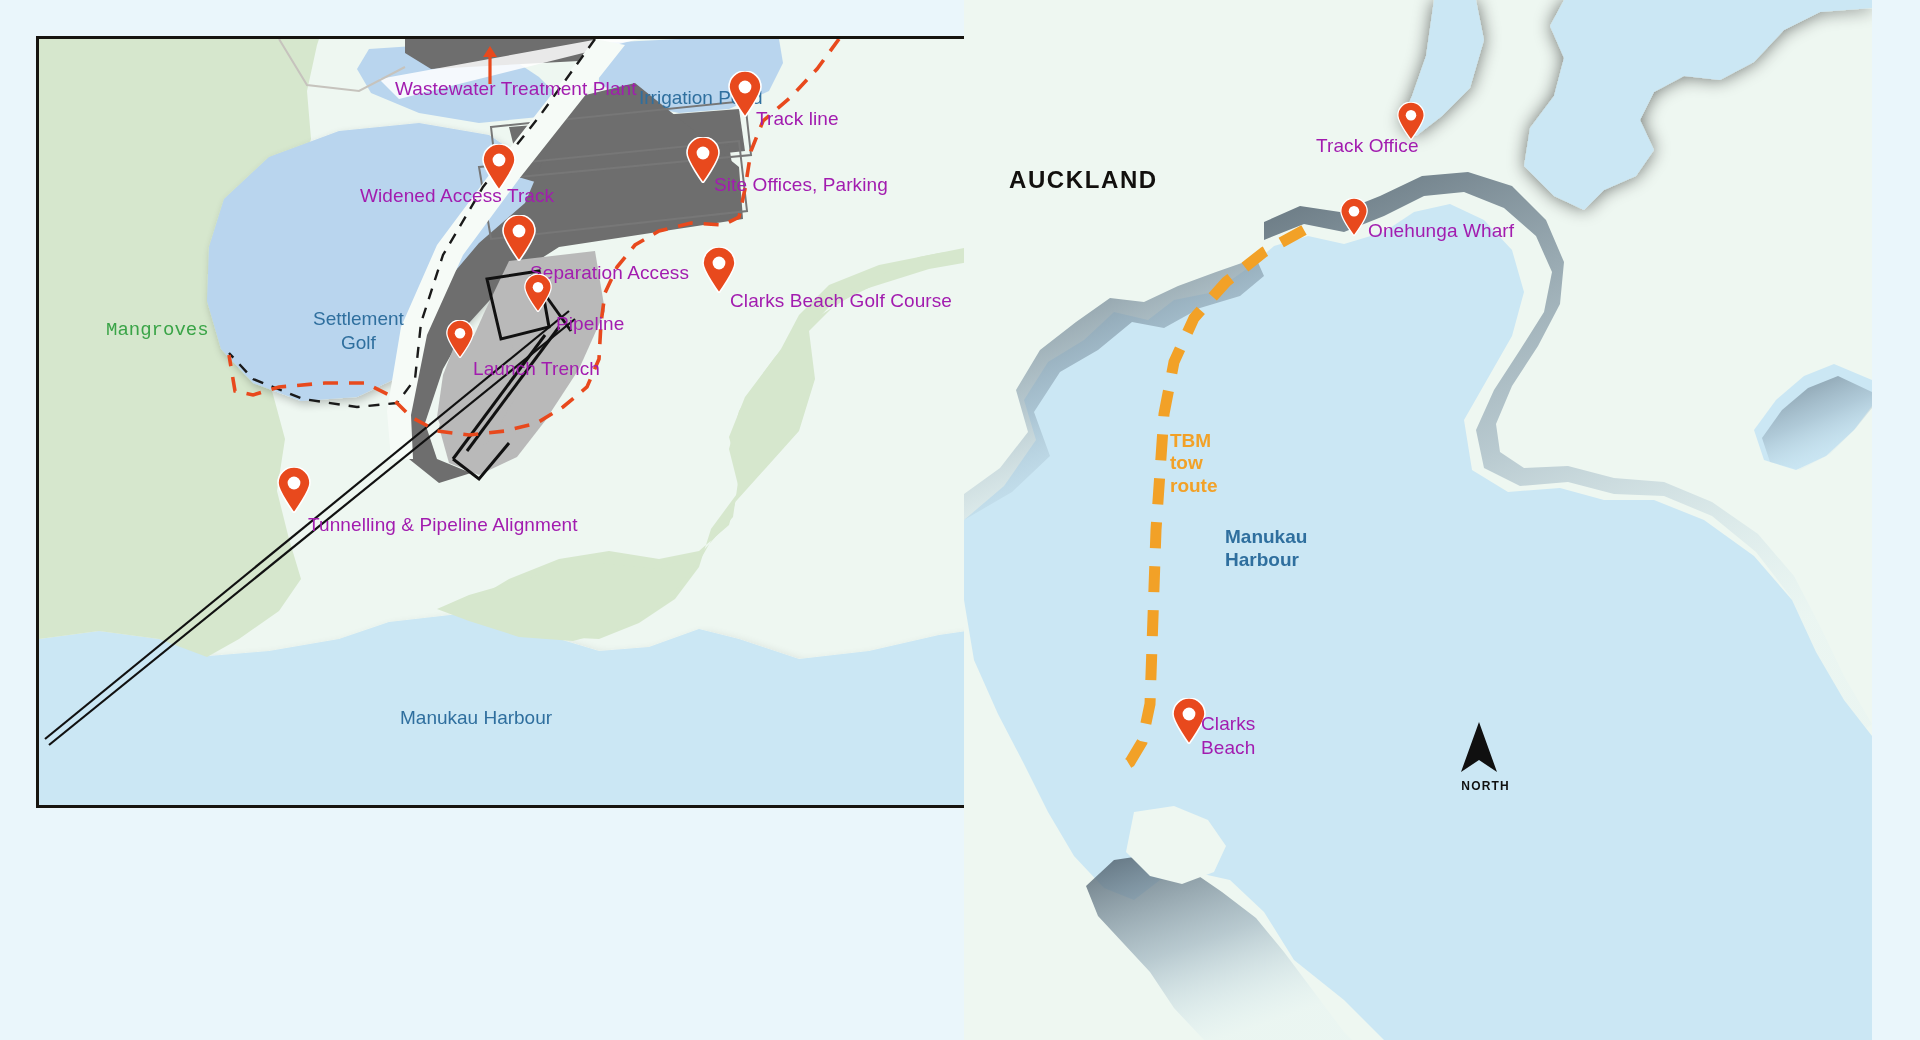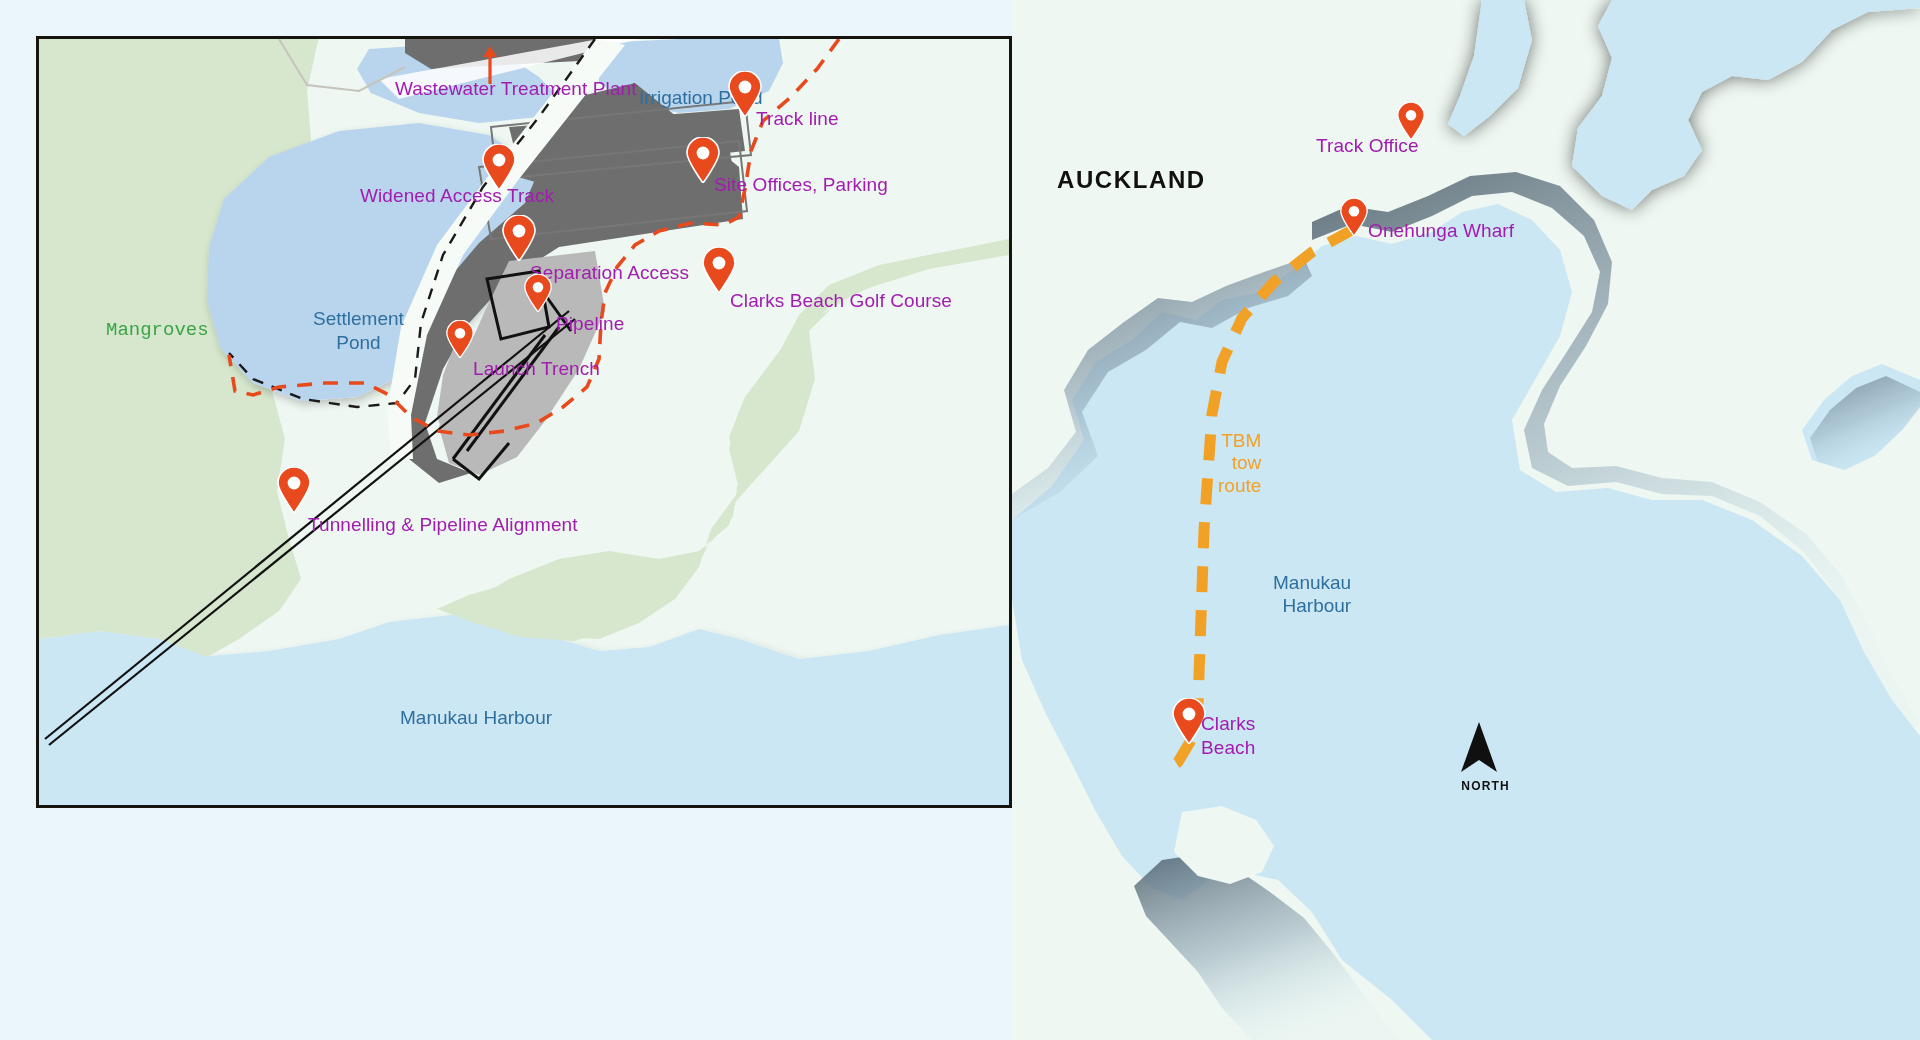--- a/index.html
+++ b/index.html
@@ -8,34 +8,34 @@
     font-family:"Liberation Sans", sans-serif;
     background:#eaf6fb;
   }
   #stage { position:relative; width:1920px; height:1040px; }
 
   
   .lbl { position:absolute; white-space:nowrap; pointer-events:none; }
   .lbl-black   { color:#a21caf; font-size:19px; letter-spacing:.1px; }
   .lbl-water   { color:#2f6f9e; font-size:19px; }
   .lbl-green   { color:#3aa447; font-size:19px; }
-  .lbl-orange  { color:#f2a127; font-size:19px; font-weight:400; line-height:1.18; white-space:normal; }
+  .lbl-orange  { color:#f2a127; font-size:19px; font-weight:700; line-height:1.18; white-space:normal; }
   .lbl-city    { color:#12100e; font-size:24px; font-weight:700; letter-spacing:1.6px; }
-  .lbl-harbour { color:#2f6f9e; font-size:19px; font-weight:400; line-height:1.2; white-space:normal;margin-top:46px; }
+  .lbl-harbour { color:#2f6f9e; font-size:19px; font-weight:700; line-height:1.2; white-space:normal; }
   .lbl-north   { color:#111; font-size:12px; font-weight:700; letter-spacing:1.2px;text-align:right; }
 
   
   #detail-map {
     position:absolute; left:36px; top:36px; width:976px; height:772px;
     border:3px solid #16140f; overflow:hidden; background:#eef7f1;
   }
   #detail-svg { position:absolute; inset:0; width:100%; height:100%; display:block; }
 
   
-  #overview-map { position:absolute; left:1012px; top:0; width:908px; height:1040px; overflow:hidden;text-align:right; }
+  #overview-map { position:absolute; left:964px; top:0; width:908px; height:1040px; overflow:hidden; }
   #overview-svg { position:absolute; inset:0; width:100%; height:100%; display:block; }
 
   
   .pin { position:absolute; width:34px; height:46px; transform:translate(-17px,-46px); }
   .pin svg { display:block; width:100%; height:100%; }
   .pin-sm { width:28px; height:38px; transform:translate(-14px,-38px); }
 
   
   #compass { position:absolute; left:1448px; top:722px; width:62px; text-align:center; }
   #compass .needle { display:block; margin:0 auto; }
@@ -138,21 +138,21 @@
 
       <path d="M800,0 L778,30 L752,58 L724,82 L712,112 L706,150 L700,178
                L684,186 L652,184 L620,192 L596,206 L578,228 L566,254 L562,284
                L560,320 L548,348 L524,368 L498,384 L466,392 L430,396 L398,392
                L372,378 L350,356 L326,344 L286,344 L240,348 L214,356 L196,352
                L190,316" fill="none" stroke="#e8491d" stroke-width="3.6" stroke-dasharray="15 11" stroke-linecap="butt"></path>
     </svg>
 
     <div class="lbl lbl-water" style="left:600px;top:48px;">Irrigation Pond</div>
     <div class="lbl lbl-water" style="left:274px;top:268px;text-align:center;white-space:pre-line;line-height:1.25;">Settlement
-Pond</div>
+Golf</div>
     <div class="lbl lbl-green" style="left:67px;top:280px;font-family:Liberation Mono, monospace;">Mangroves</div>
     <div class="lbl lbl-water" style="left:361px;top:668px;">Manukau Harbour</div>
   </div>
 
   <div style="position:absolute;left:481px;top:46px;width:18px;height:38px;">
     <svg viewBox="0 0 18 38" width="18" height="38">
         <path d="M9,0 L16,11 L10.6,11 L10.6,38 L7.4,38 L7.4,11 L2,11 Z" fill="#e8491d"></path>
       </svg>
   </div>
   <div class="lbl lbl-black" style="left:395px;top:78px;">Wastewater Treatment Plant</div>

